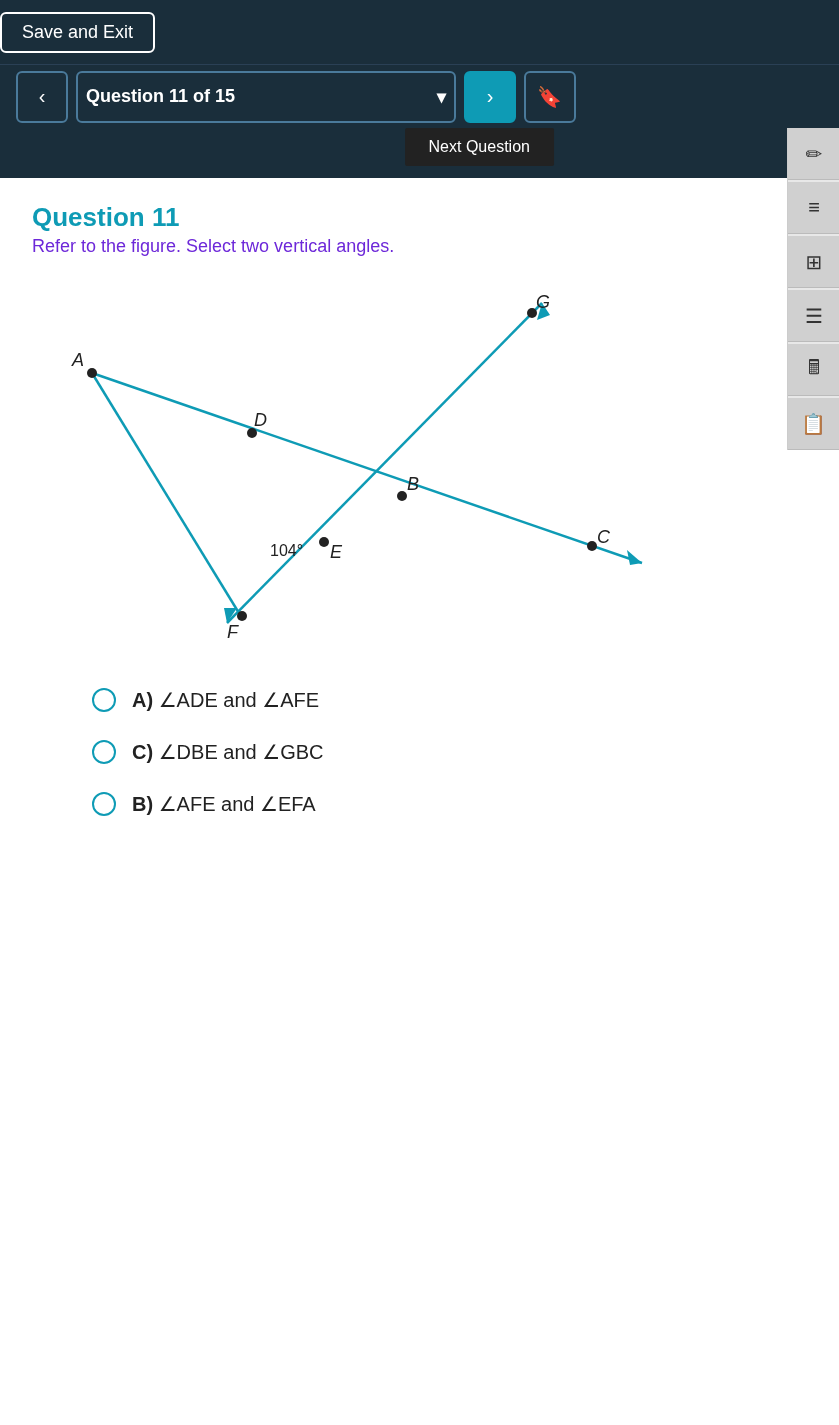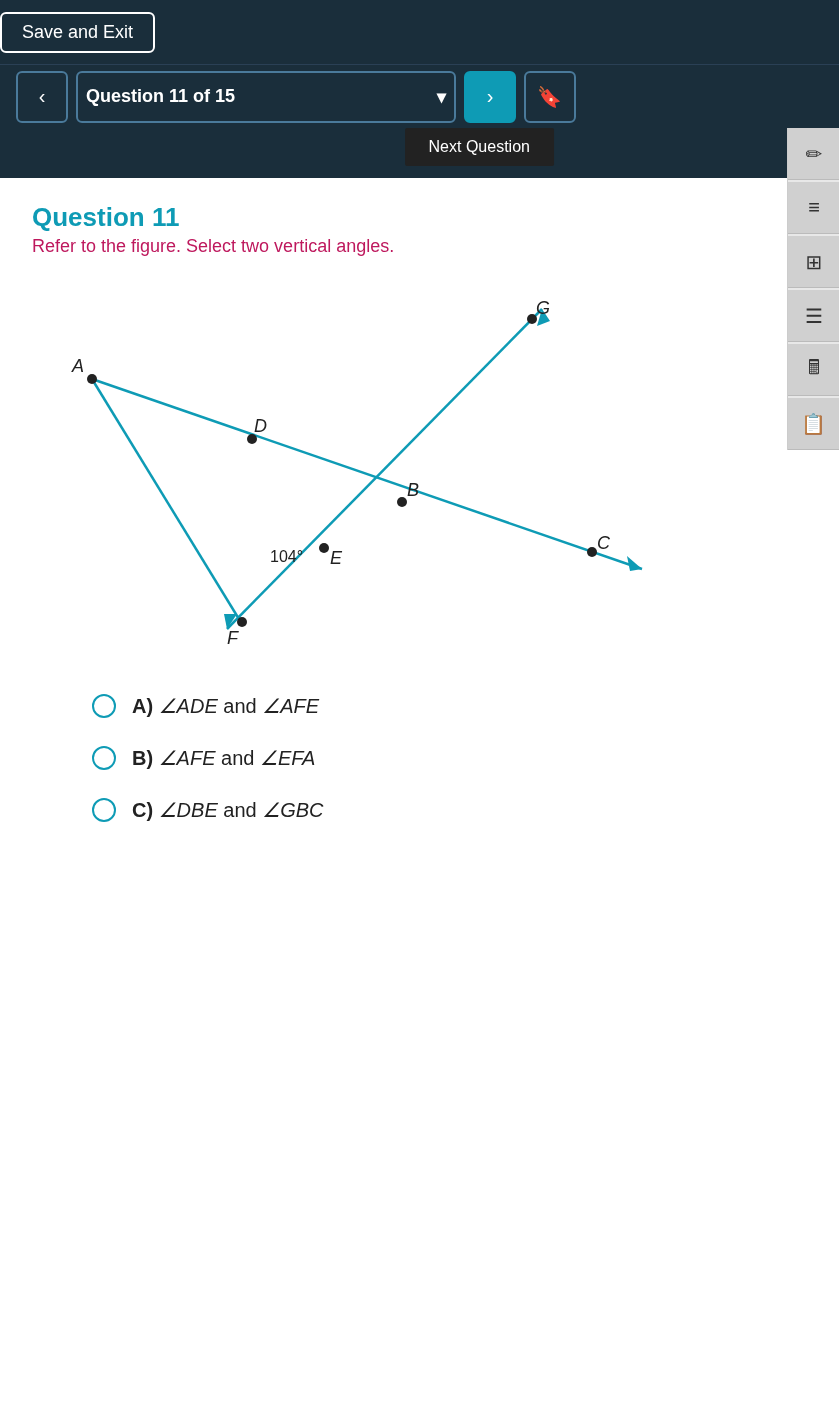--- a/index.html
+++ b/index.html
@@ -117,22 +117,22 @@
     }
 
     .question-title {
       color: #0e9bb5;
       font-size: 26px;
       font-weight: bold;
     }
 
     .question-text {
       font-size: 18px;
-      color: #be185d;
-      margin-bottom: 24px;
+      color: #6d28d9;
+      margin-bottom: 18px;
       line-height: 1.5;
     }
 
     
     .figure-container {
       margin: 10px 0 30px 0;
       width: 680px;
       height: 380px;
       position: relative;
     }
@@ -160,21 +160,20 @@
       flex-shrink: 0;
     }
     .answer-label {
       font-size: 20px;
       color: #222;
     }
     .answer-label strong {
       font-weight: bold;
     }
     .italic {
-      font-style: italic;
       text-align: center;
     }
 
     
     .right-sidebar {
       position: absolute;
       right: 0;
       top: 128px;
       width: 52px;
       background: #e8e8e8;
@@ -276,31 +275,31 @@
     <div class="answer-choice">
       <div class="radio-circle"></div>
       <span class="answer-label">
         <strong>A)</strong> <span class="italic">∠ADE</span> and <span class="italic">∠AFE</span>
       </span>
     </div>
 
     <div class="answer-choice">
       <div class="radio-circle"></div>
       <span class="answer-label">
+        <strong>C)</strong> <span class="italic">∠DBE</span> and <span class="italic">∠GBC</span>
+      </span>
+    </div>
+
+    <div class="answer-choice">
+      <div class="radio-circle"></div>
+      <span class="answer-label">
         <strong>B)</strong> <span class="italic">∠AFE</span> and <span class="italic">∠EFA</span>
       </span>
     </div>
 
-    <div class="answer-choice">
-      <div class="radio-circle"></div>
-      <span class="answer-label">
-        <strong>C)</strong> <span class="italic">∠DBE</span> and <span class="italic">∠GBC</span>
-      </span>
-    </div>
-
 
   </div>
 </div>
 
 <div class="right-sidebar">
   <button class="sidebar-tool">
     <span>✏</span>
   </button>
   <button class="sidebar-tool">
     <span>≡</span>

